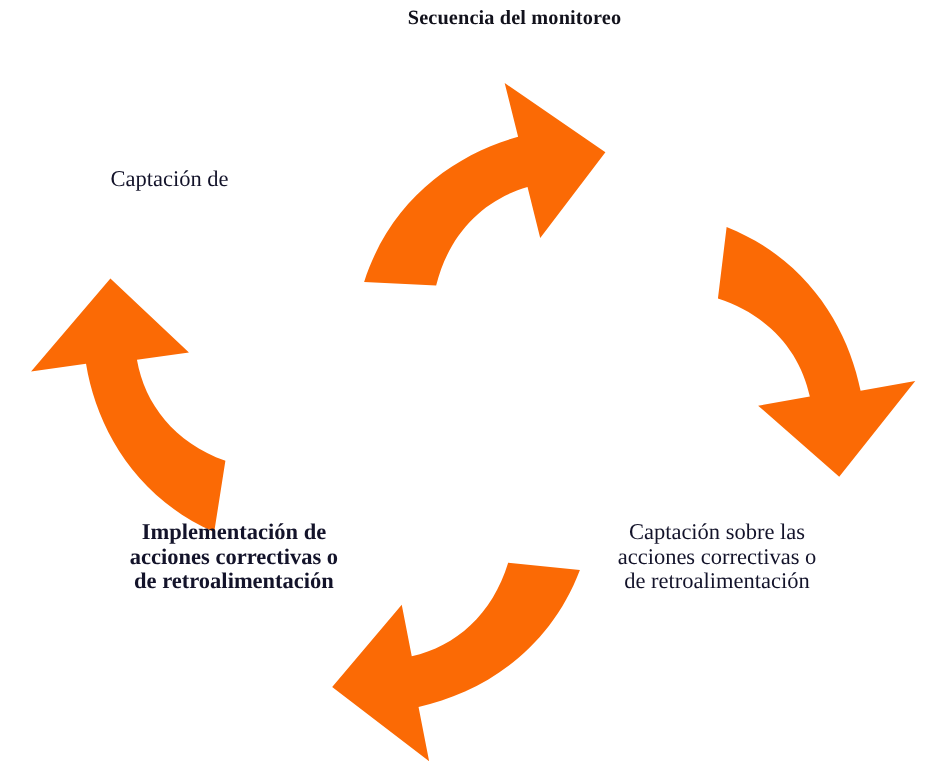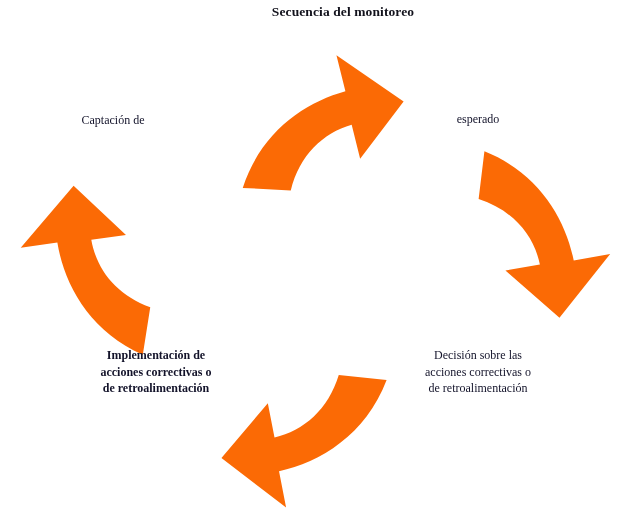--- a/index.html
+++ b/index.html
@@ -37,21 +37,21 @@
   }
   #arrow-layer {
     position: absolute;
     left: 0;
     top: 0;
     width: 630px;
     height: 517px;
   }
   .node-label {
     position: absolute;
-    font-size: 12px;
+    font-size: 15px;
     line-height: 16.5px;
     color: #13132a;
     text-align: center;
     white-space: nowrap;
   }
   .node-label .line {
     display: block;
   }
   #label-captacion {
     left: 58px;
@@ -127,25 +127,24 @@
                C 320,134 292,150 275,182
                Z" transform="translate(-232 152) rotate(262 317 122)" fill="#FB6A05"></path>
     </g>
   </svg>
 
   <div class="node-label" id="label-captacion">
     <span class="line">Captación de</span>
   </div>
 
   <div class="node-label" id="label-comparacion">
-    <span class="line">esperado</span>
   </div>
 
   <div class="node-label" id="label-decision">
-    <span class="line">Decisión sobre las</span>
+    <span class="line">Captación sobre las</span>
     <span class="line">acciones correctivas o</span>
     <span class="line">de retroalimentación</span>
   </div>
 
   <div class="node-label" id="label-implementacion">
     <span class="line">Implementación de</span>
     <span class="line">acciones correctivas o</span>
     <span class="line">de retroalimentación</span>
   </div>
 

